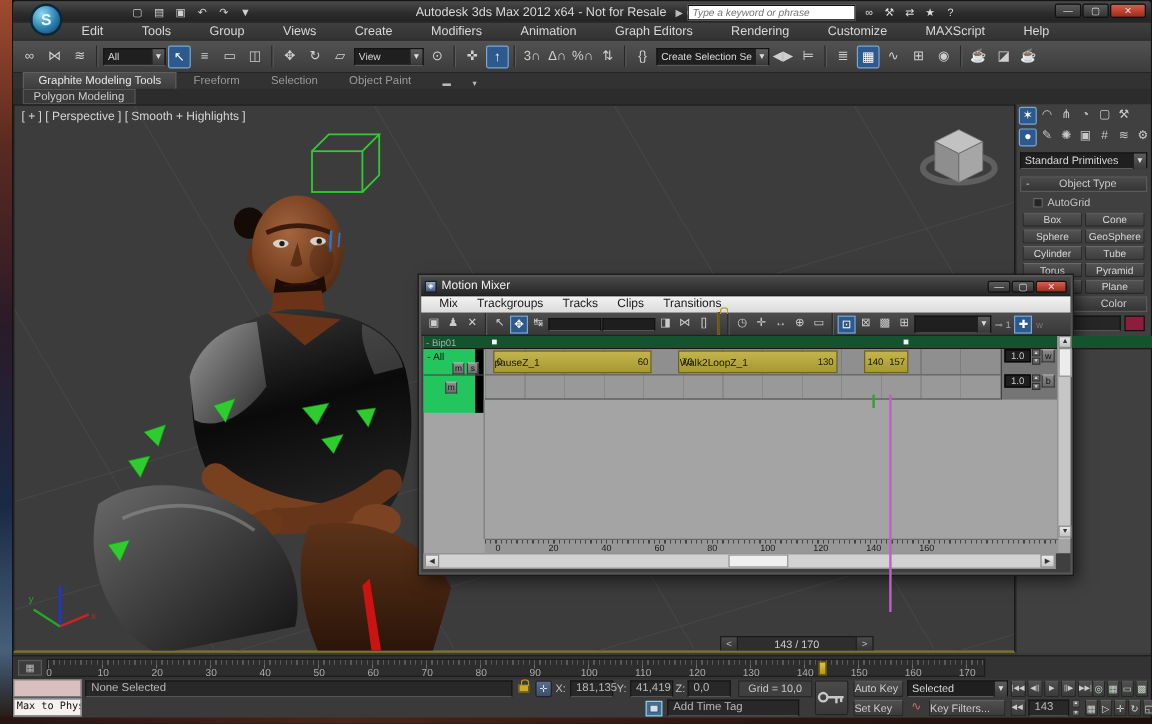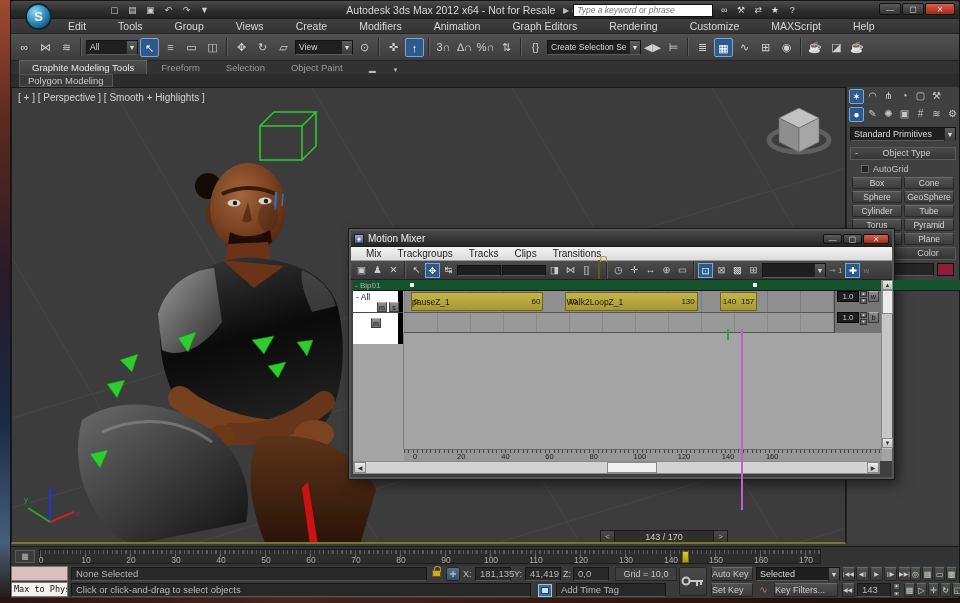--- a/index.html
+++ b/index.html
@@ -81,21 +81,21 @@
 .mxi.active{background:#2d5a8c;border:1px solid #7aa6d6;color:#fff}
 .mx-field{width:44px;height:11px;background:#1e1e1e;border:1px solid #111;border-bottom-color:#555}
 .mx-text{font-size:8px;color:#aaa;padding:0 2px}
 .mx-text.dim{color:#777}
 .lockico{width:9px;height:7px;background:#caa92c;border:1px solid #6a5810;position:relative;margin:5px 3px 0}
 .lockico::before{content:"";position:absolute;left:1px;top:-5px;width:5px;height:5px;border:1.5px solid #b89a24;border-bottom:none;border-radius:3px 3px 0 0}
 #mx-track-area{left:2px;top:49px;width:539px;height:181px;background:#a4a4a4}
 #mx-topbar{left:0;top:0;width:611px;height:11px;background:#14532d;border-bottom:1px solid #181818}
 #mx-tg-label{left:2px;top:1px;font-size:8px;color:#aaa}
 .mx-sq{width:4px;height:4px;background:#f4f4f4;top:3px;z-index:6}
-#mx-leftcol{left:0;top:11px;width:50px;height:53px;background:#ffffff;border-right:5px solid #000000}
+#mx-leftcol{left:0;top:11px;width:50px;height:53px;background:#22c55e;border-right:7px solid #000000}
 #mx-all-row{left:0;top:0;width:50px;height:22px;border-bottom:1px solid #4a4a4a}
 #mx-all-label{left:3px;top:1px;font-size:8.5px;color:#111}
 .mx-msbtn{width:10px;height:10px;background:linear-gradient(#909090,#6e6e6e);border:1px solid #3f3f3f;border-top-color:#b5b5b5;font-size:7px;color:#111;text-align:center;line-height:9px;position:absolute}
 #mx-lane{left:51px;top:11px;width:430px;height:42px}
 .lane-row{position:absolute;left:0;width:430px;background:#8f8f8f;background-image:repeating-linear-gradient(90deg,rgba(0,0,0,.13) 0 1px,transparent 1px 33px);border-bottom:1px solid #555}
 #lane-row1{top:0;height:22px}
 #lane-row2{top:22px;height:20px;background:#999;background-image:repeating-linear-gradient(90deg,rgba(0,0,0,.10) 0 1px,transparent 1px 33px)}
 .clip{position:absolute;top:1px;height:19px;background:linear-gradient(#c4b44d,#a79932);border:1px solid #6f651a;display:flex;align-items:center;font-size:8px;color:#1b1b00}
 .clip .cs{padding-left:2px}.clip .ce{padding-right:2px;margin-left:auto}
 .clip .cl{position:absolute;left:0;right:0;font-size:8.5px}
@@ -583,21 +583,20 @@
         <span class="tb-label" style="left: 721px;">160</span>
         <span class="tb-label" style="left: 766px;">170</span>
         <div id="tb-marker" style="left: 641.5px;"></div>
       </div>
   </div>
 
   <div class="abs" id="statusbar">
     <div id="listener-top"></div>
     <div id="listener-btn">Max to Physc.</div>
     <div class="inset" id="status-selection">None Selected</div>
-    <div class="inset" id="status-prompt">Click or click-and-drag to select objects</div>
     <span class="abs" id="sel-lock">
         <span class="lockico" style="margin:2px auto 0;display:block"></span>
       </span>
     <span id="abs-toggle">✛</span>
     <span class="coord-lbl" style="left:452px">X:</span>
     <div class="inset" id="x-field">181,135</div>
     <span class="coord-lbl" style="left:503px">Y:</span>
     <div class="inset" id="y-field">41,419</div>
     <span class="coord-lbl" style="left:552px">Z:</span>
     <div class="inset" id="z-field">0,0</div>

